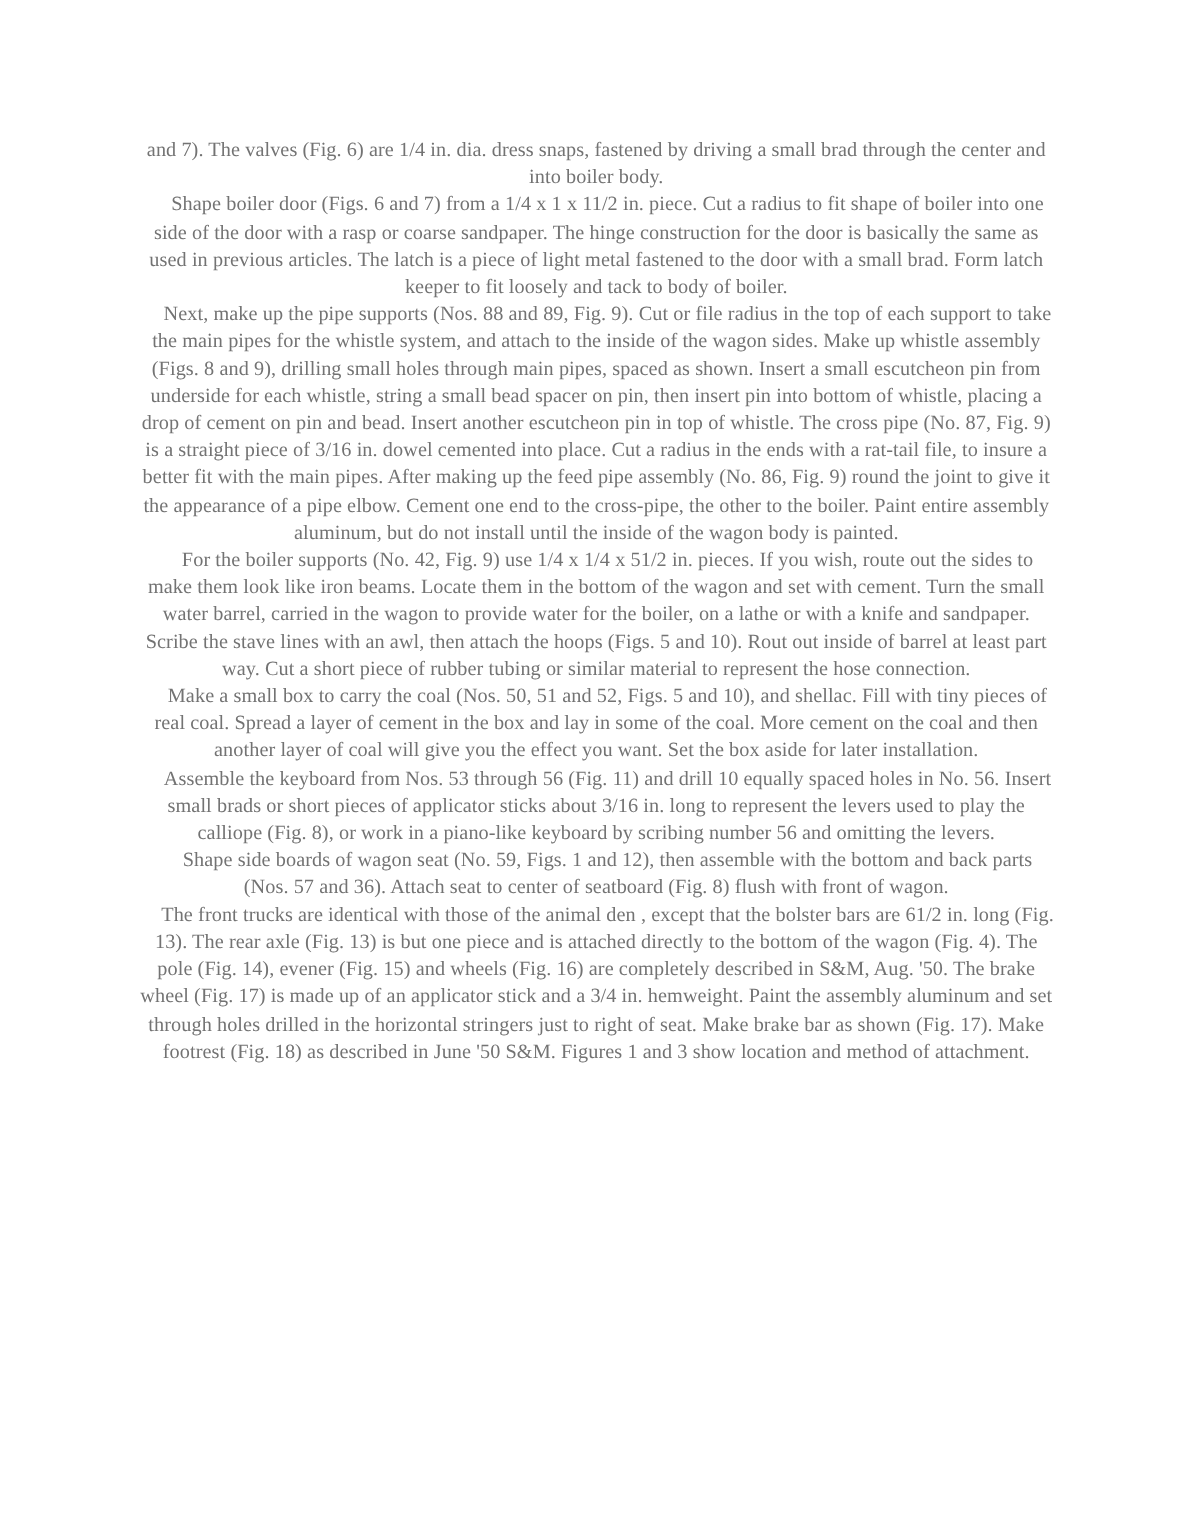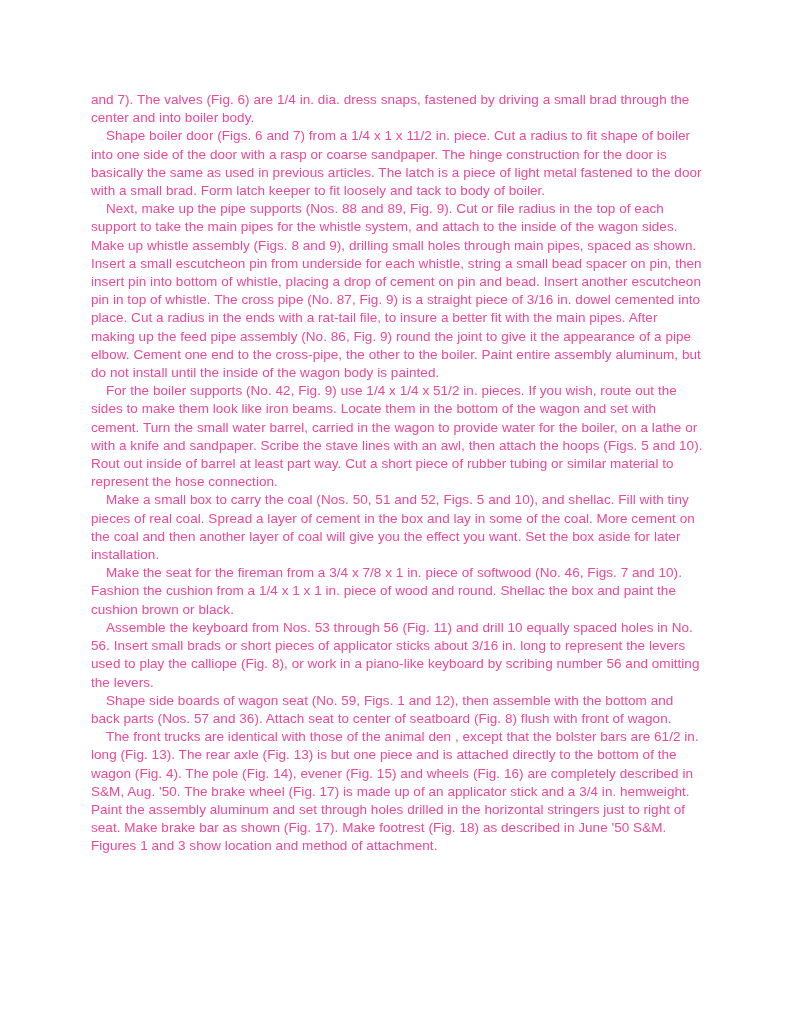--- a/index.html
+++ b/index.html
@@ -12,43 +12,42 @@
     width: 791px;
     height: 1024px;
     background: #ffffff;
     overflow: hidden;
   }
   .text-block {
     position: absolute;
     left: 91px;
     top: 91px;
     width: 613px;
-    font-family: Liberation Sans, sans-serif;
+    font-family: Liberation Serif, serif;
     font-size: 13.5px;
     line-height: 18.2px;
-    color: #ec4899;
-    text-align: left;
+    color: #737373;
+    text-align: center;
     letter-spacing: 0.05px;
   }
   .text-block p {
     margin: 0;
     padding: 0;
   }
   .text-block p.indent {
     text-indent: 15px;
   }
 </style>
 </head>
 <body>
 
 <div class="page">
   <div class="text-block">
     <p>and 7). The valves (Fig. 6) are 1/4 in. dia. dress snaps, fastened by driving a small brad through the center and into boiler body.</p>
     <p class="indent">Shape boiler door (Figs. 6 and 7) from a 1/4 x 1 x 11/2 in. piece. Cut a radius to fit shape of boiler into one side of the door with a rasp or coarse sandpaper. The hinge construction for the door is basically the same as used in previous articles. The latch is a piece of light metal fastened to the door with a small brad. Form latch keeper to fit loosely and tack to body of boiler.</p>
     <p class="indent">Next, make up the pipe supports (Nos. 88 and 89, Fig. 9). Cut or file radius in the top of each support to take the main pipes for the whistle system, and attach to the inside of the wagon sides. Make up whistle assembly (Figs. 8 and 9), drilling small holes through main pipes, spaced as shown. Insert a small escutcheon pin from underside for each whistle, string a small bead spacer on pin, then insert pin into bottom of whistle, placing a drop of cement on pin and bead. Insert another escutcheon pin in top of whistle. The cross pipe (No. 87, Fig. 9) is a straight piece of 3/16 in. dowel cemented into place. Cut a radius in the ends with a rat-tail file, to insure a better fit with the main pipes. After making up the feed pipe assembly (No. 86, Fig. 9) round the joint to give it the appearance of a pipe elbow. Cement one end to the cross-pipe, the other to the boiler. Paint entire assembly aluminum, but do not install until the inside of the wagon body is painted.</p>
     <p class="indent">For the boiler supports (No. 42, Fig. 9) use 1/4 x 1/4 x 51/2 in. pieces. If you wish, route out the sides to make them look like iron beams. Locate them in the bottom of the wagon and set with cement. Turn the small water barrel, carried in the wagon to provide water for the boiler, on a lathe or with a knife and sandpaper. Scribe the stave lines with an awl, then attach the hoops (Figs. 5 and 10). Rout out inside of barrel at least part way. Cut a short piece of rubber tubing or similar material to represent the hose connection.</p>
     <p class="indent">Make a small box to carry the coal (Nos. 50, 51 and 52, Figs. 5 and 10), and shellac. Fill with tiny pieces of real coal. Spread a layer of cement in the box and lay in some of the coal. More cement on the coal and then another layer of coal will give you the effect you want. Set the box aside for later installation.</p>
-    <p class="indent">Make the seat for the fireman from a 3/4 x 7/8 x 1 in. piece of softwood (No. 46, Figs. 7 and 10). Fashion the cushion from a 1/4 x 1 x 1 in. piece of wood and round. Shellac the box and paint the cushion brown or black.</p>
     <p class="indent">Assemble the keyboard from Nos. 53 through 56 (Fig. 11) and drill 10 equally spaced holes in No. 56. Insert small brads or short pieces of applicator sticks about 3/16 in. long to represent the levers used to play the calliope (Fig. 8), or work in a piano-like keyboard by scribing number 56 and omitting the levers.</p>
     <p class="indent">Shape side boards of wagon seat (No. 59, Figs. 1 and 12), then assemble with the bottom and back parts (Nos. 57 and 36). Attach seat to center of seatboard (Fig. 8) flush with front of wagon.</p>
     <p class="indent">The front trucks are identical with those of the animal den , except that the bolster bars are 61/2 in. long (Fig. 13). The rear axle (Fig. 13) is but one piece and is attached directly to the bottom of the wagon (Fig. 4). The pole (Fig. 14), evener (Fig. 15) and wheels (Fig. 16) are completely described in S&amp;M, Aug. '50. The brake wheel (Fig. 17) is made up of an applicator stick and a 3/4 in. hemweight. Paint the assembly aluminum and set through holes drilled in the horizontal stringers just to right of seat. Make brake bar as shown (Fig. 17). Make footrest (Fig. 18) as described in June '50 S&amp;M. Figures 1 and 3 show location and method of attachment.</p>
   </div>
 </div>
 
 </body></html>

